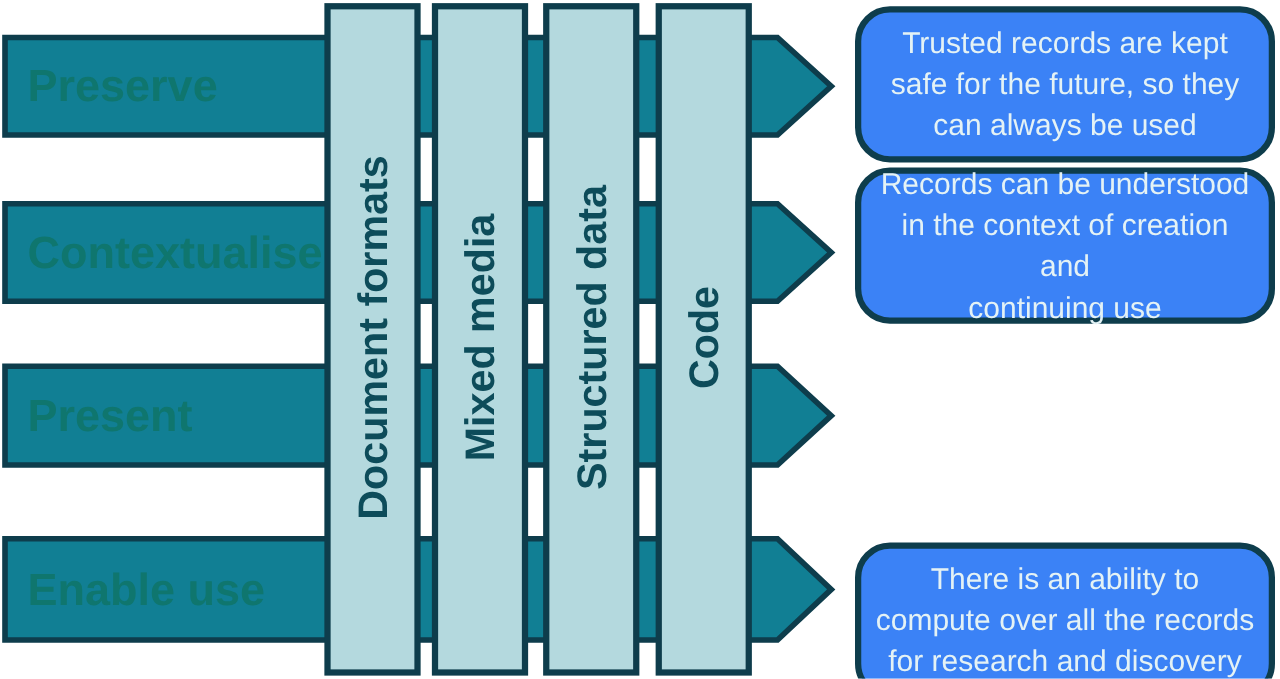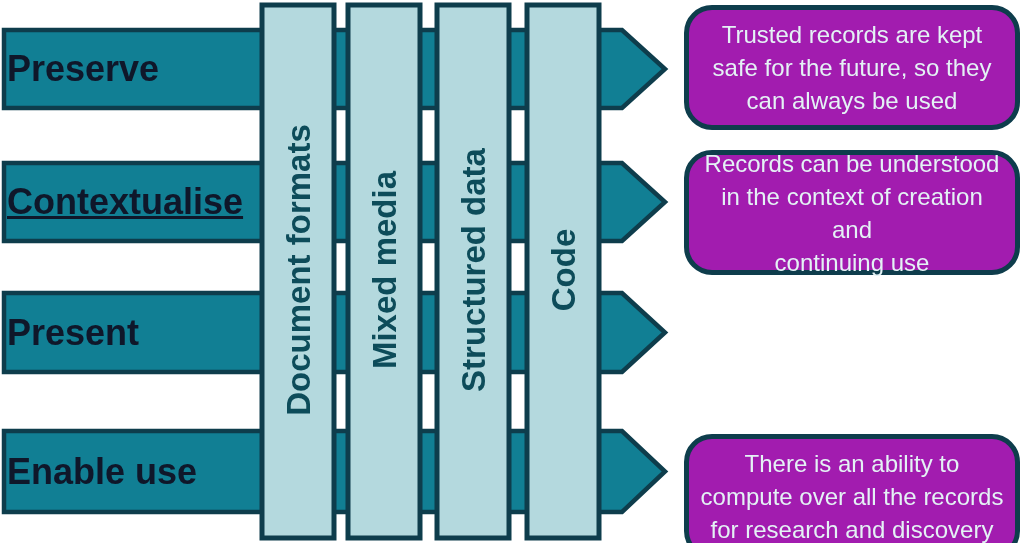--- a/index.html
+++ b/index.html
@@ -25,24 +25,24 @@
     stroke: #0E3D4C;
     stroke-width: 4.5;
   }
   .bar-rect {
     fill: #B4D9DE;
     stroke: #0E3D4C;
     stroke-width: 5;
   }
   .row-label {
     position: absolute;
-    left: 7px;
+    left: 22px;
     display: flex;
     align-items: center;
-    color: #0f172a;
+    color: #0f766e;
     font-size: 36px;
     font-weight: bold;
     white-space: nowrap;
     line-height: 1;
   }
   .bar-label {
     position: absolute;
     transform: translate(-50%, -50%) rotate(-90deg);
     transform-origin: center center;
     color: #0D4C5A;
@@ -50,48 +50,48 @@
     font-weight: bold;
     white-space: nowrap;
     line-height: 1;
   }
   .outcome-box {
     position: absolute;
     left: 684px;
     width: 336px;
     height: 125px;
     box-sizing: border-box;
-    background: #a21caf;
+    background: #3b82f6;
     border: 5px solid #0E3D4C;
     border-radius: 28px;
     display: flex;
     align-items: center;
     justify-content: center;
     padding: 0 10px;
   }
   .outcome-text {
     color: #E4F2F5;
     font-size: 24px;
     line-height: 33px;
     text-align: center;
     white-space: pre-line;
   }
   
   .row-0 { top: 30px;  height: 78px; }
-  .row-1 { top: 163px; height: 78px; text-decoration: underline; }
+  .row-1 { top: 163px; height: 78px; }
   .row-2 { top: 293px; height: 79px; }
   .row-3 { top: 431px; height: 81px; }
   
   .barlab-0 { left: 298px; top: 270px; }
   .barlab-1 { left: 384px; top: 270px; }
   .barlab-2 { left: 473px; top: 270px; }
   .barlab-3 { left: 563px; top: 270px; }
   
   .box-0 { top: 5px; }
-  .box-1 { top: 134px; margin-top: 16px; }
+  .box-1 { top: 134px; }
   .box-2 { top: 267px; }
   .box-3 { top: 402px; margin-top: 32px; }
 </style>
 </head>
 <body>
 
 <div class="canvas">
 
   <svg class="shapes" width="1024" height="543" viewBox="0 0 1024 543">
 

